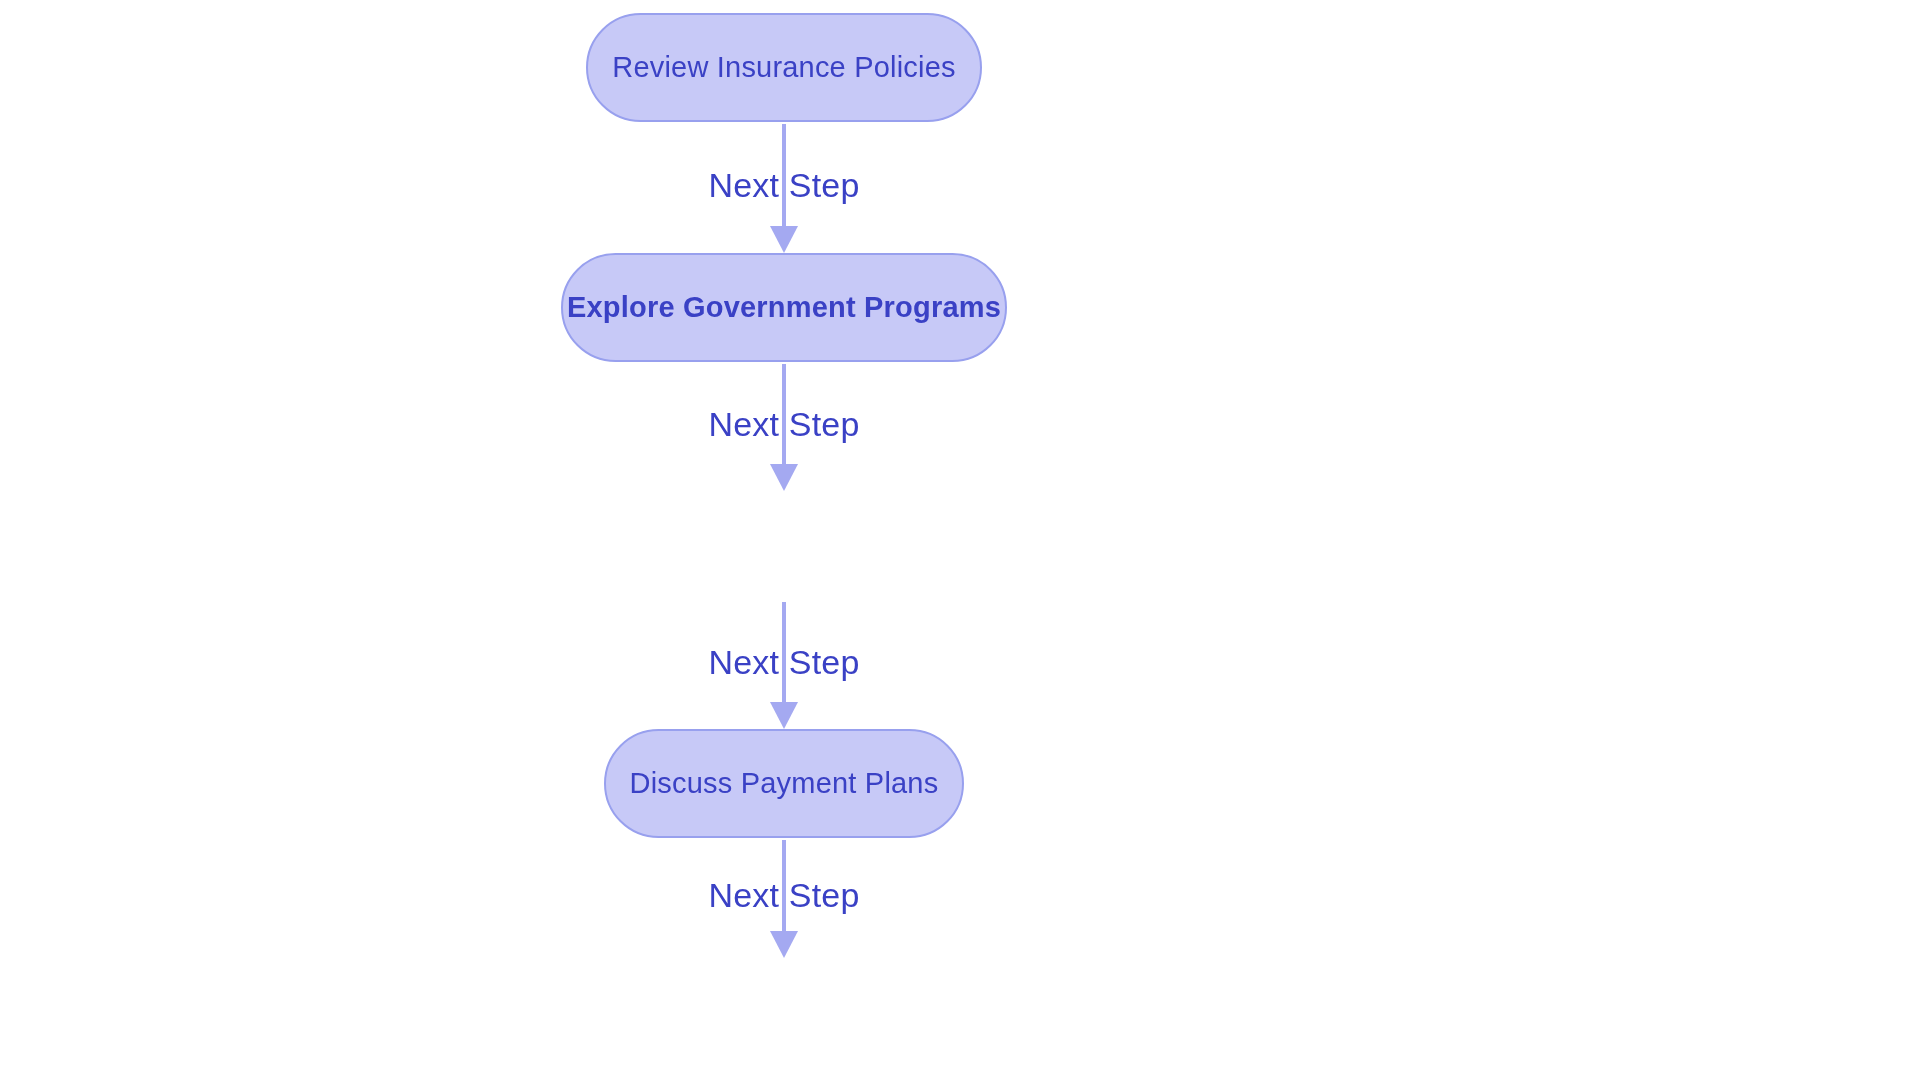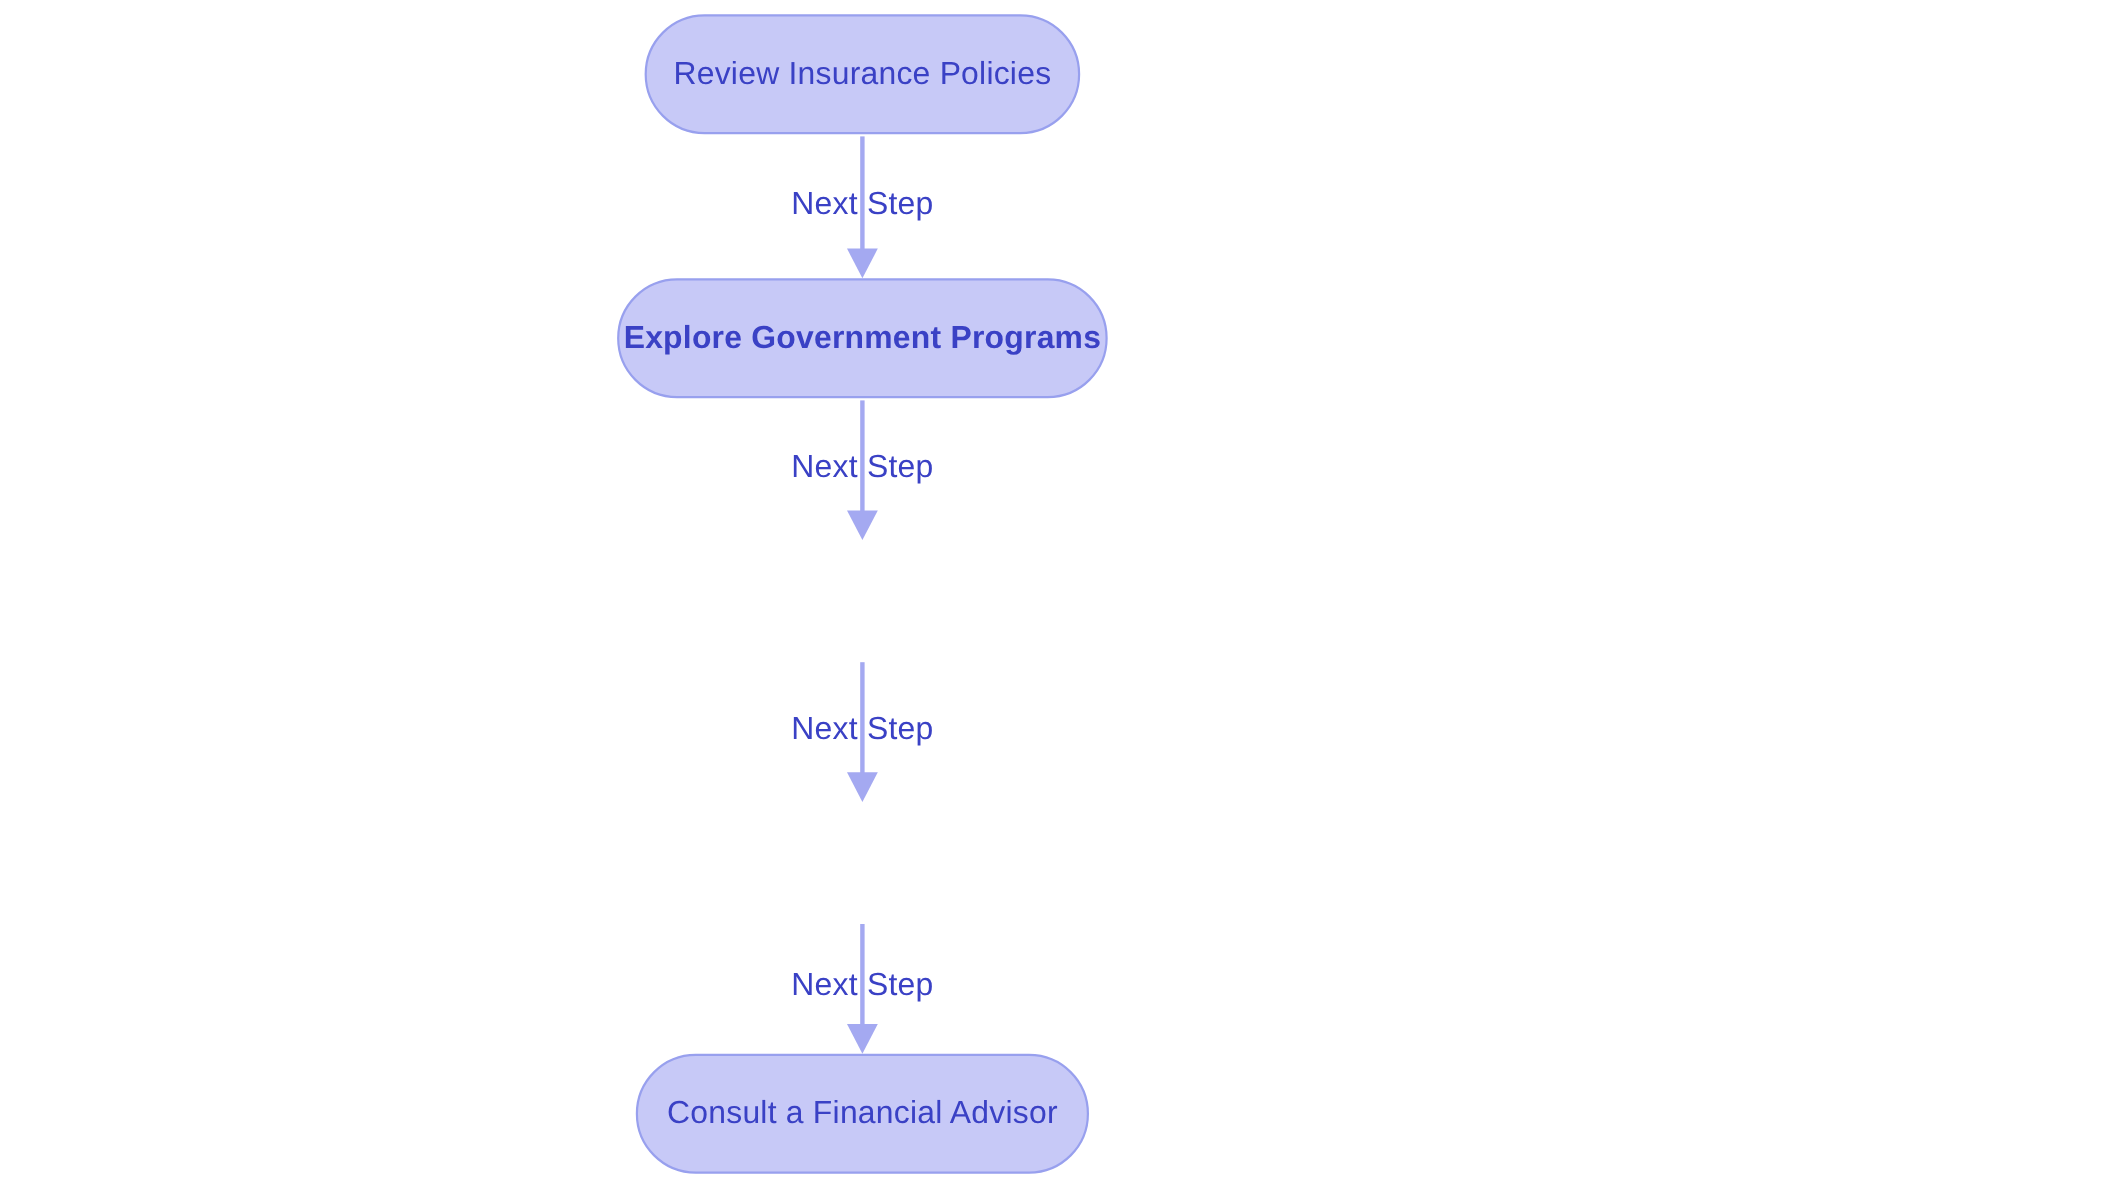--- a/index.html
+++ b/index.html
@@ -53,21 +53,21 @@
   .conn .arrowhead{
     position:absolute;left:50%;transform:translateX(-50%);
     bottom:0;width:0;height:0;
     border-left:14px solid transparent;
     border-right:14px solid transparent;
     border-top:27px solid var(--connector);
   }
   .conn .conn-label{
     position:absolute;left:50%;top:50%;
     transform:translate(-50%,-58%);
-    font-size:29px;color:var(--label-text);
+    font-size:34px;color:var(--label-text);
     white-space:nowrap;letter-spacing:0.2px;
   }
 </style>
 </head>
 <body>
 
 <div class="canvas">
 
   <div class="node node-1">
     <span>Review Insurance Policies</span>
@@ -89,24 +89,24 @@
     <div class="conn-label">Next Step</div>
   </div>
 
 
   <div class="conn conn-3">
     <div class="stem"></div>
     <div class="arrowhead"></div>
     <div class="conn-label">Next Step</div>
   </div>
 
+  <div class="node node-4">
+    <span>Discuss Payment Plans</span>
+  </div>
 
   <div class="conn conn-4">
     <div class="stem"></div>
     <div class="arrowhead"></div>
     <div class="conn-label">Next Step</div>
   </div>
 
-  <div class="node node-5">
-    <span>Consult a Financial Advisor</span>
-  </div>
 
 </div>
 
 </body></html>

